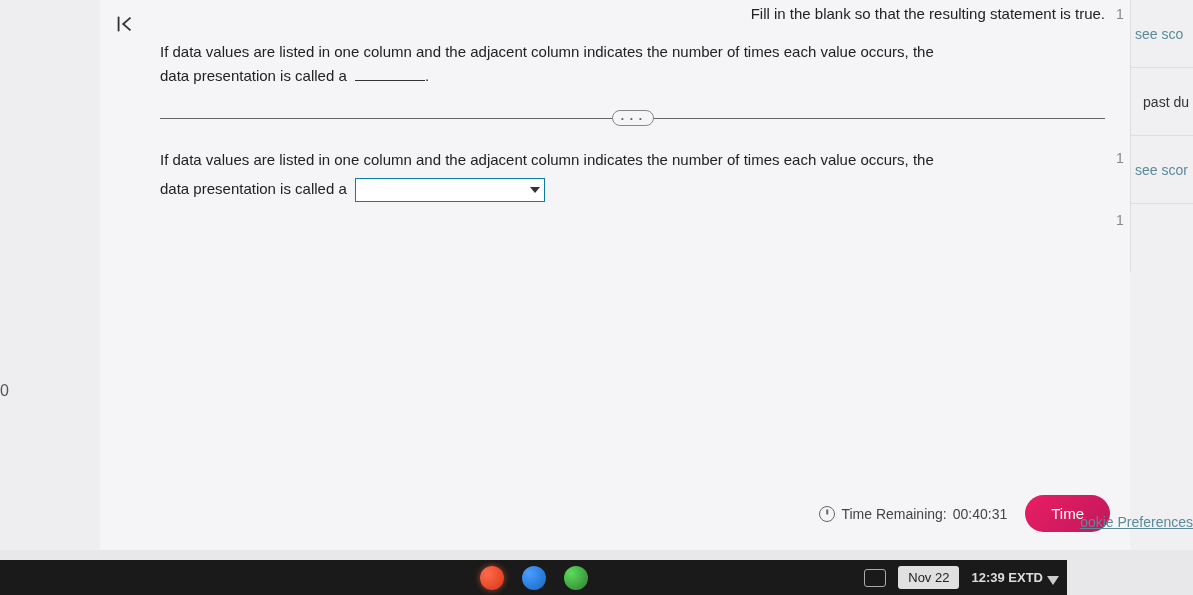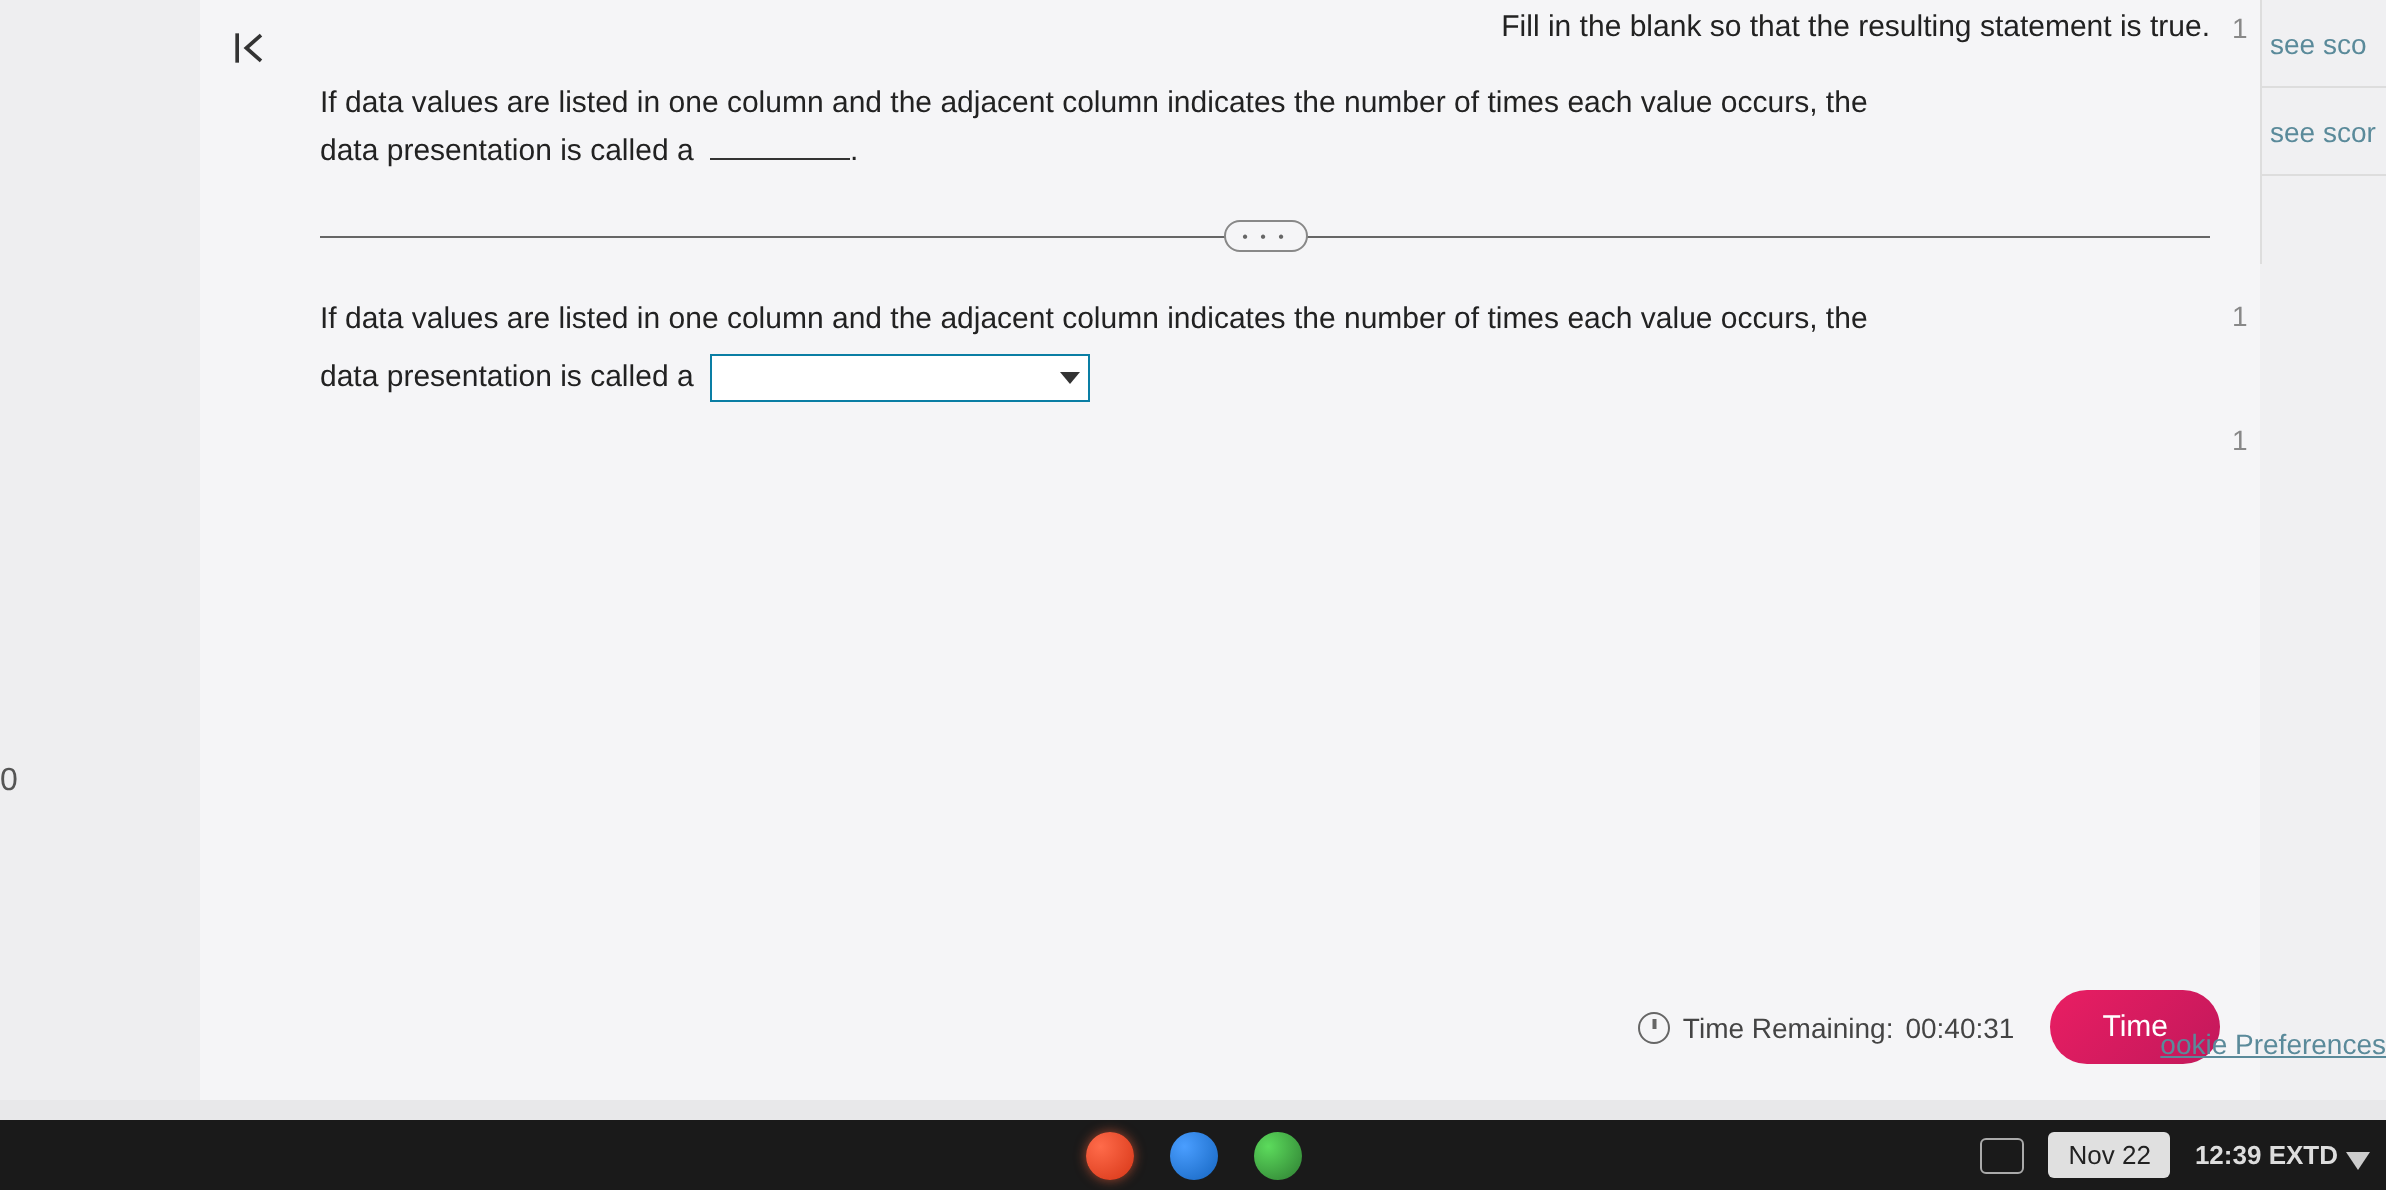--- a/index.html
+++ b/index.html
@@ -178,21 +178,21 @@
   width: 63px;
   height: 550px;
   background: #f0f0f2;
 }
 .right-cell {
   border-bottom: 1px solid #ddd;
   border-left: 1px solid #ddd;
   font-size: 14px;
   color: #5a8a9a;
   padding: 6px 4px;
-  height: 44px;
+  height: 68px;
   display: flex;
   align-items: center;
   overflow: hidden;
   white-space: nowrap;
 }
 .right-num {
   position: absolute;
   color: #888;
   font-size: 14px;
 }
@@ -202,21 +202,21 @@
   bottom: 20px;
   font-size: 14px;
   color: #5a8a9a;
   text-decoration: underline;
   white-space: nowrap;
 }
 .taskbar {
   position: absolute;
   left: 0;
   bottom: 0;
-  width: 1193px;
+  width: 1067px;
   height: 35px;
   background: #1a1a1a;
   display: flex;
   align-items: center;
   justify-content: flex-end;
   padding-right: 8px;
   gap: 12px;
 }
 .tb-dock {
   position: absolute;
@@ -309,20 +309,21 @@
         <span>00:40:31</span>
       </div>
       <button class="next-btn">Time</button>
     </div>
   </div>
 </div>
 
 <div class="right-panel">
   <span class="right-num" style="top:6px; left:-14px;">1</span>
   <div class="right-cell">see sco</div>
+  <div class="right-cell" style="justify-content:flex-end;color:#333;">past du</div>
   <span class="right-num" style="top:150px; left:-14px;">1</span>
   <div class="right-cell">see scor</div>
   <span class="right-num" style="top:212px; left:-14px;">1</span>
   <div class="right-cell" style="border-bottom:none;"></div>
   <span class="cookie-pref">ookie Preferences</span>
 </div>
 
 <div class="taskbar">
   <div class="tb-dock">
     <div class="dock-circle dock-red"></div>

